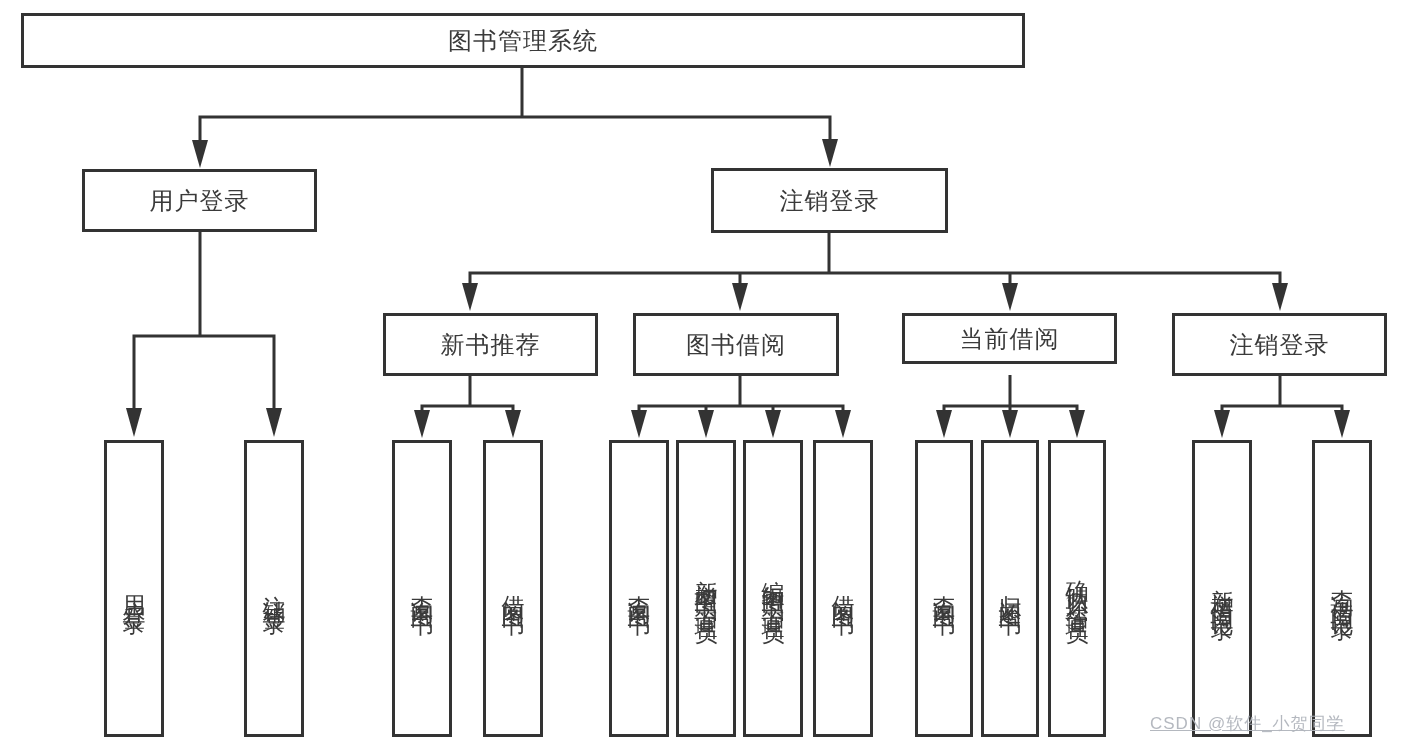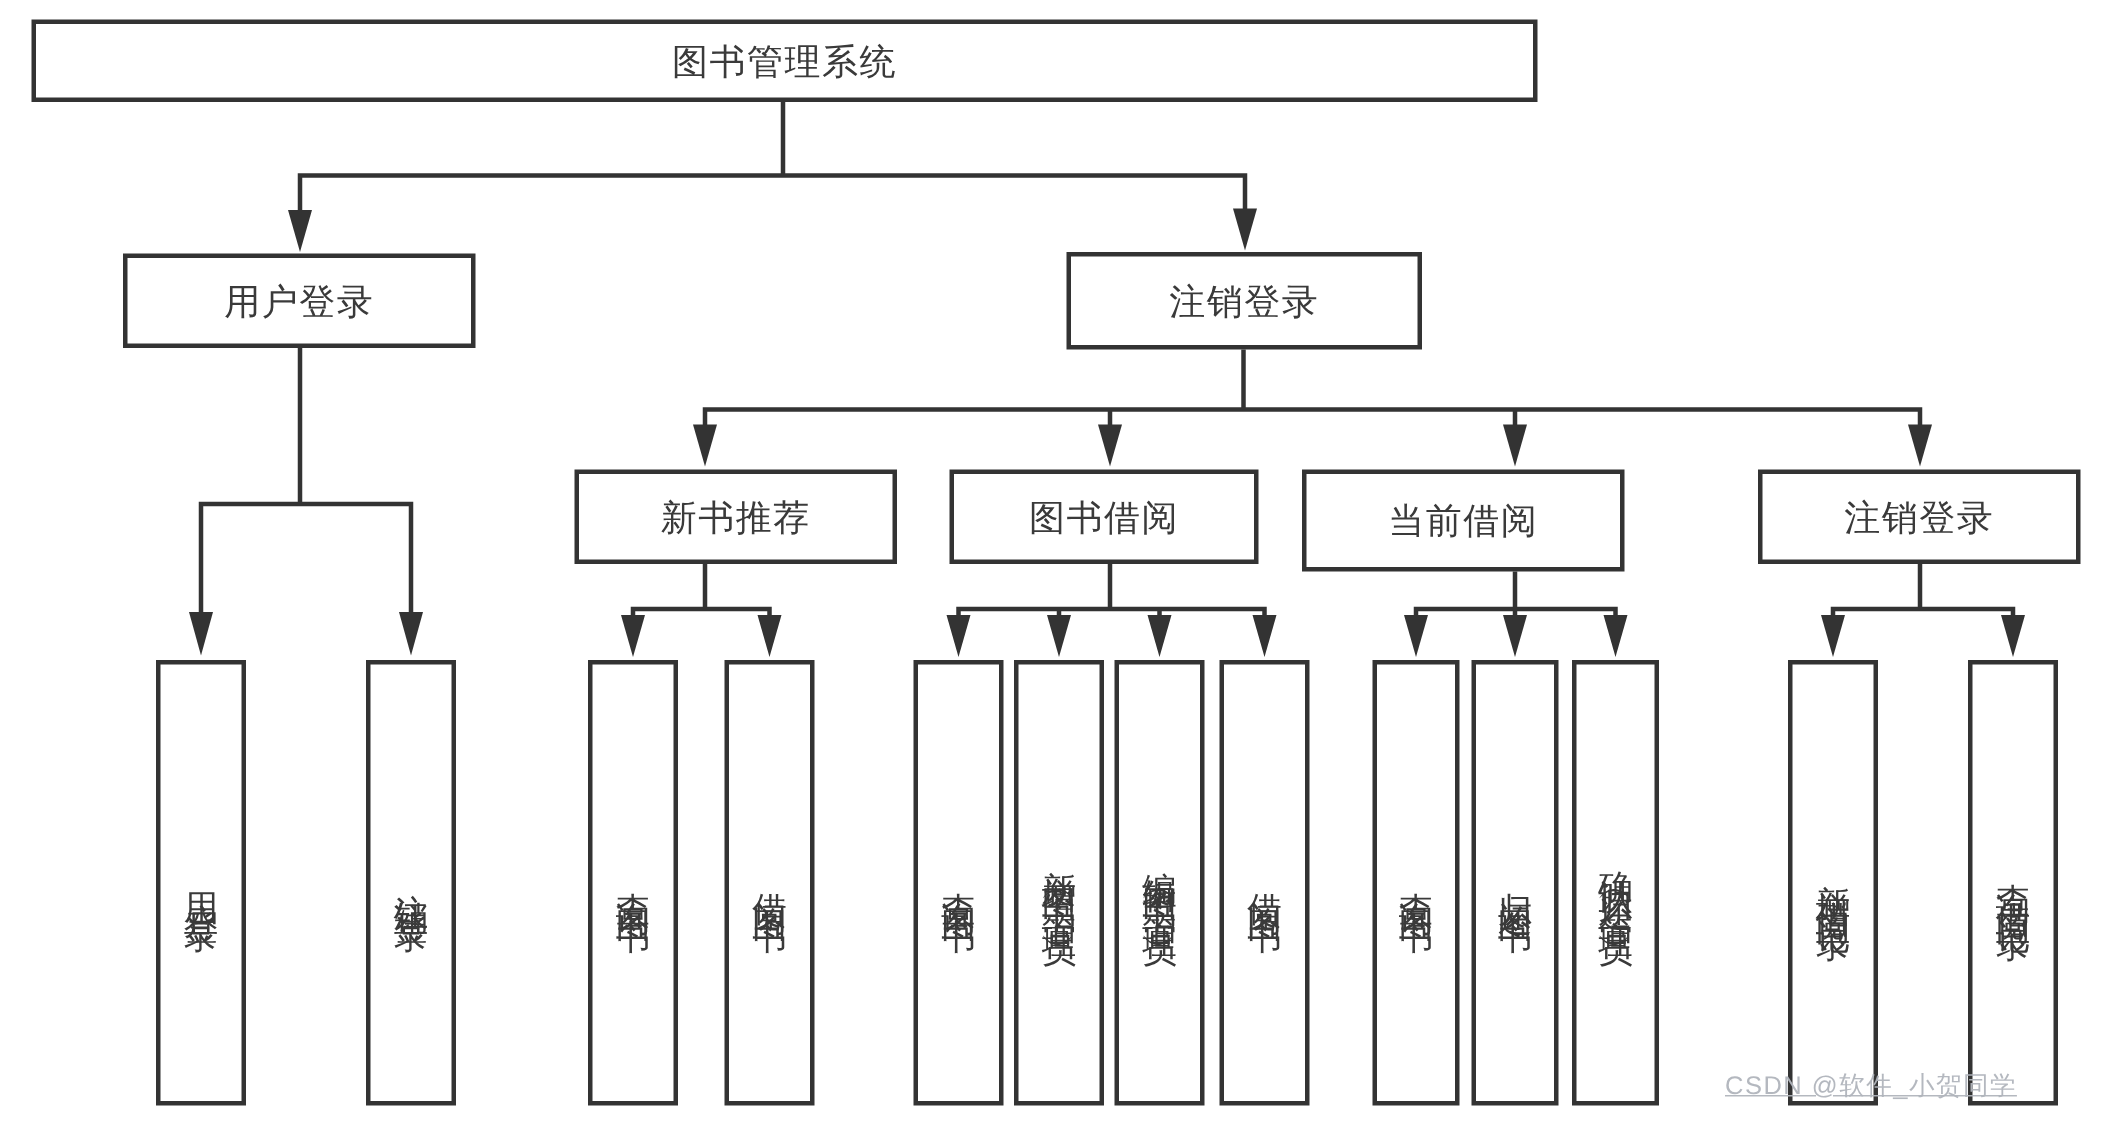--- a/index.html
+++ b/index.html
@@ -87,21 +87,21 @@
   <div class="node" style="left:711px;top:168px;width:237px;height:65px">
     <span class="hlabel">注销登录</span>
   </div>
 
   <div class="node" style="left:383px;top:313px;width:215px;height:63px">
     <span class="hlabel">新书推荐</span>
   </div>
   <div class="node" style="left:633px;top:313px;width:206px;height:63px">
     <span class="hlabel">图书借阅</span>
   </div>
-  <div class="node" style="left:868px;top:313px;width:215px;height:68px">
+  <div class="node" style="left:902px;top:313px;width:215px;height:51px">
     <span class="hlabel">当前借阅</span>
   </div>
   <div class="node" style="left:1172px;top:313px;width:215px;height:63px">
     <span class="hlabel">注销登录</span>
   </div>
 
   <div class="node" style="left:104px;top:440px;width:60px;height:297px">
     <span class="vlabel">用户登录</span>
   </div>
   <div class="node" style="left:244px;top:440px;width:60px;height:297px">

